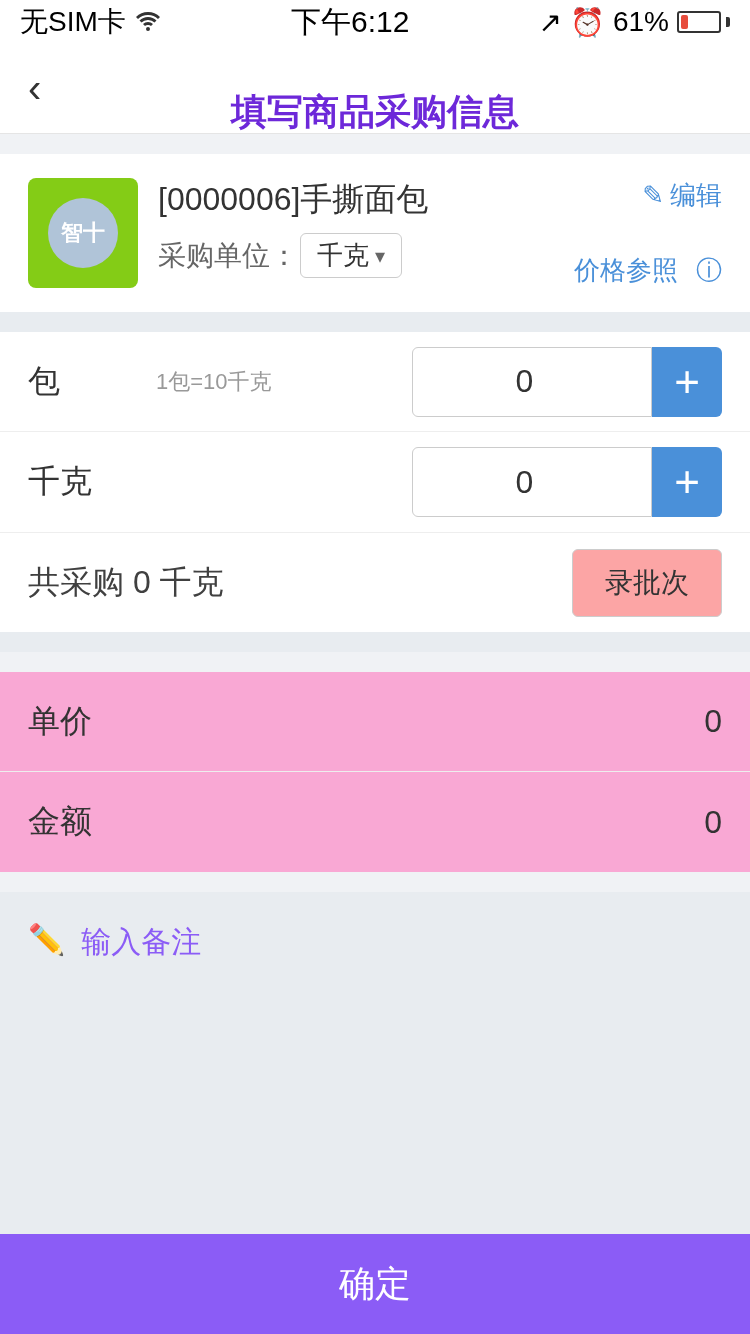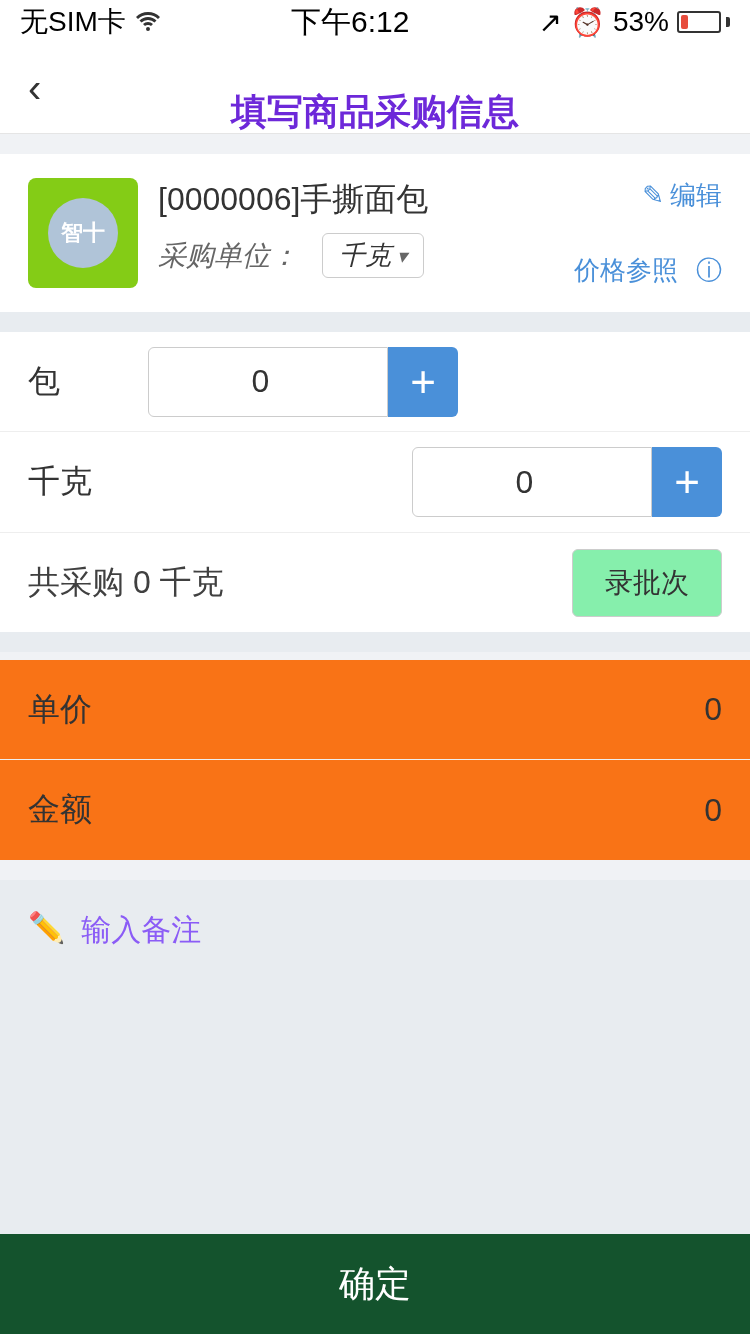--- a/index.html
+++ b/index.html
@@ -90,22 +90,21 @@
     }
     .product-name {
       font-size: 32px;
       color: #333;
       font-weight: 500;
       margin-bottom: 11px;
     }
     .product-unit-row {
       display: flex;
       align-items: center;
-      gap: 24px;
-      font-style: italic;
+      gap: 2px;
     }
     .unit-label {
       font-size: 28px;
       color: #666;
     }
     .unit-select {
       border: 1px solid #ccc;
       border-radius: 6px;
       padding: 4px 16px;
       font-size: 26px;
@@ -211,28 +210,28 @@
     .total-text {
       font-size: 32px;
       color: #404040;
     }
     .batch-btn {
       border: 1px solid #ccc;
       border-radius: 6px;
       padding: 14px 32px;
       font-size: 28px;
       color: #333;
-      background: #86efac;
+      background: #fca5a5;
       cursor: pointer;
     }
 
     
     .detail-section {
-      background: #f97316;
-      margin-top: 8px;
+      background: #f9a8d4;
+      margin-top: 20px;
     }
     .detail-row {
       display: flex;
       align-items: center;
       justify-content: space-between;
       padding: 0 28px;
       height: 100px;
       border-bottom: 1px solid #eee;
     }
     .detail-row:last-child { border-bottom: none; }
@@ -265,21 +264,21 @@
       color: #8b5cf6;
     }
 
     
     .confirm-btn {
       position: fixed;
       bottom: 0;
       left: 0;
       width: 750px;
       height: 100px;
-      background: #14532d;
+      background: #8b5cf6;
       color: #fff;
       font-size: 36px;
       border: none;
       cursor: pointer;
       display: flex;
       align-items: center;
       justify-content: center;
     }
     .battery-container {
       display: flex;
@@ -319,21 +318,21 @@
     <span>
       <svg width="28" height="22" viewBox="0 0 28 22">
           <path d="M14 18a2 2 0 1 1 0 4 2 2 0 0 1 0-4zm0-5a7 7 0 0 1 5 2.1l-2 2A4 4 0 0 0 14 16a4 4 0 0 0-3 1.1l-2-2A7 7 0 0 1 14 13zm0-5a12 12 0 0 1 8.5 3.5l-2 2A9 9 0 0 0 14 11a9 9 0 0 0-6.5 2.5l-2-2A12 12 0 0 1 14 8zm0-5a17 17 0 0 1 12 5l-2 2A14 14 0 0 0 14 6a14 14 0 0 0-10 4L2 8A17 17 0 0 1 14 3z" fill="#333"></path>
         </svg>
     </span>
   </div>
   <div class="status-center">下午6:12</div>
   <div class="status-right">
     <span>↗</span>
     <span>⏰</span>
-    <span>53%</span>
+    <span>61%</span>
     <div class="battery-container">
       <div class="battery-bar">
         <div class="battery-fill"></div>
       </div>
       <div class="battery-tip"></div>
     </div>
   </div>
 </div>
 
 <div class="nav-bar">
@@ -366,20 +365,21 @@
     <span>ⓘ</span>
   </div>
 </div>
 
 <div class="divider-section"></div>
 
 <div class="input-section">
 
   <div class="input-row">
     <span class="input-row-label">包</span>
+    <span class="input-row-sublabel">1包=10千克</span>
     <div class="input-row-right">
       <input class="num-input" type="number" value="0" style="">
       <button class="plus-btn">+</button>
     </div>
   </div>
 
   <div class="input-row">
     <span class="input-row-label">千克</span>
     <span class="input-row-sublabel"></span>
     <div class="input-row-right">

